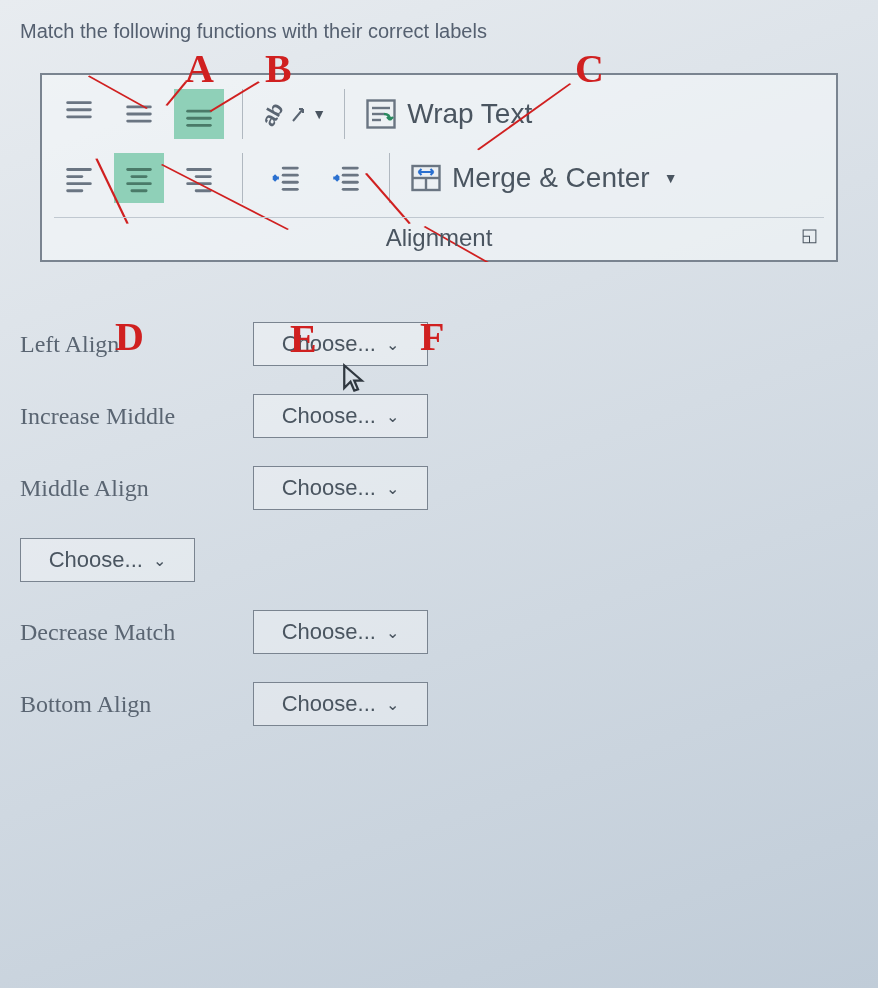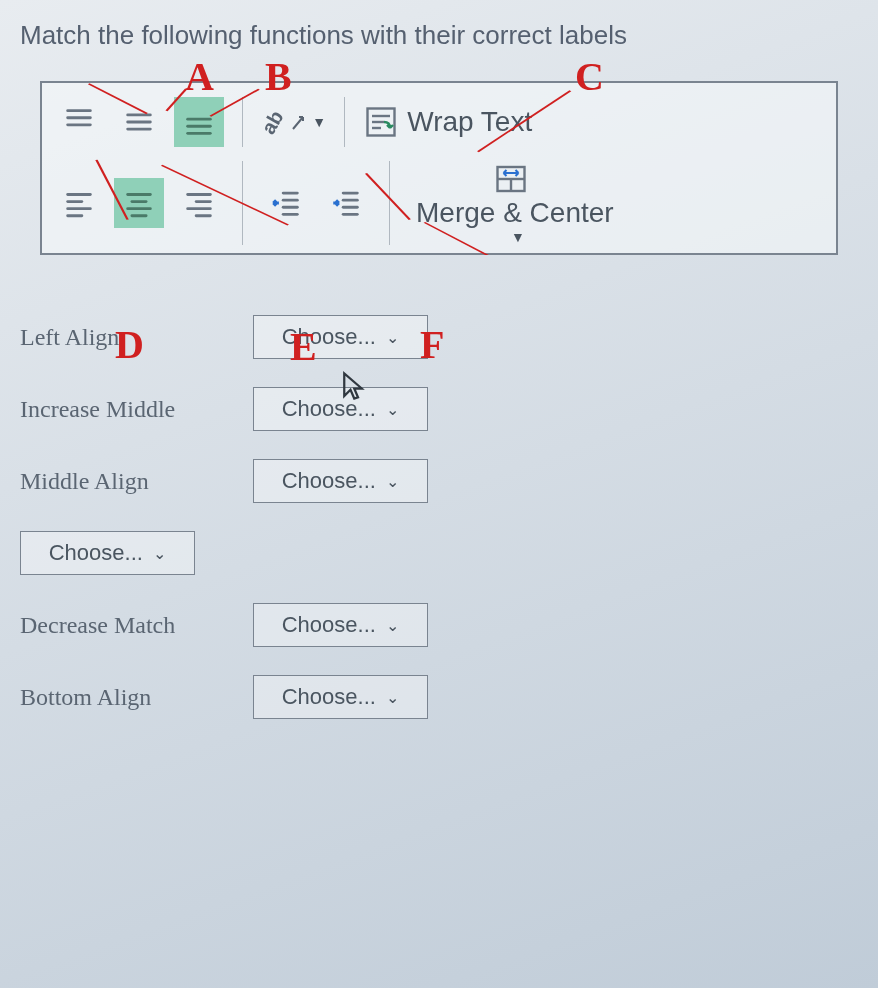--- a/index.html
+++ b/index.html
@@ -6,21 +6,21 @@
   body {
     margin: 0;
     padding: 20px;
     font-family: Arial, Helvetica, sans-serif;
     background: linear-gradient(160deg, #e8ecf0 0%, #d4dce4 50%, #c0ccd8 100%);
     color: #4a5560;
     width: 878px;
     min-height: 988px;
   }
   .question {
-    font-size: 26px;
+    font-size: 20px;
     color: #556070;
     margin-bottom: 20px;
   }
 
   
   .ribbon-wrap {
     position: relative;
     margin: 30px 20px 60px 20px;
   }
   .ribbon {
@@ -269,33 +269,37 @@
             <g stroke="#6a7582" stroke-width="2" stroke-linecap="round">
               <line x1="10" y1="5" x2="20" y2="5"></line>
                 <line x1="10" y1="10" x2="20" y2="10"></line>
               <line x1="10" y1="15" x2="20" y2="15"></line>
                 <line x1="10" y1="20" x2="20" y2="20"></line>
             </g>
             <path d="M3 12 L7 12 M7 12 L5 10 M7 12 L5 14" stroke="#2a70d0" stroke-width="2" fill="none"></path>
           </svg>
         </div>
         <div class="sep"></div>
-        <div style="display:flex;align-items:center;flex-direction:column;">
+        <div style="display:flex;align-items:center;">
           <svg width="36" height="36" viewBox="0 0 24 24">
             <rect x="3" y="4" width="18" height="16" fill="none" stroke="#6a7582" stroke-width="1.6"></rect>
             <line x1="3" y1="12" x2="21" y2="12" stroke="#6a7582" stroke-width="1.6"></line>
             <line x1="12" y1="12" x2="12" y2="20" stroke="#6a7582" stroke-width="1.6"></line>
             <path d="M7 8 L17 8 M7 8 L9 6 M7 8 L9 10 M17 8 L15 6 M17 8 L15 10" stroke="#2a70d0" stroke-width="1.4" fill="none"></path>
           </svg>
           <span class="big-label">Merge &amp; Center</span>
           <span class="caret" style="margin-left:14px;">▼</span>
         </div>
       </div>
     </div>
 
+    <div class="group-name">
+      <span>Alignment</span>
+      <span class="launcher">◱</span>
+    </div>
   </div>
 
   <span class="cursor" style="left:300px; top:290px;">
     <svg width="26" height="30" viewBox="0 0 20 24">
         <path d="M3 2 L3 20 L8 15 L11 22 L14 21 L11 14 L17 14 Z" fill="none" stroke="#303840" stroke-width="1.8"></path>
       </svg>
   </span>
 </div>
 
 <div class="match-block">

